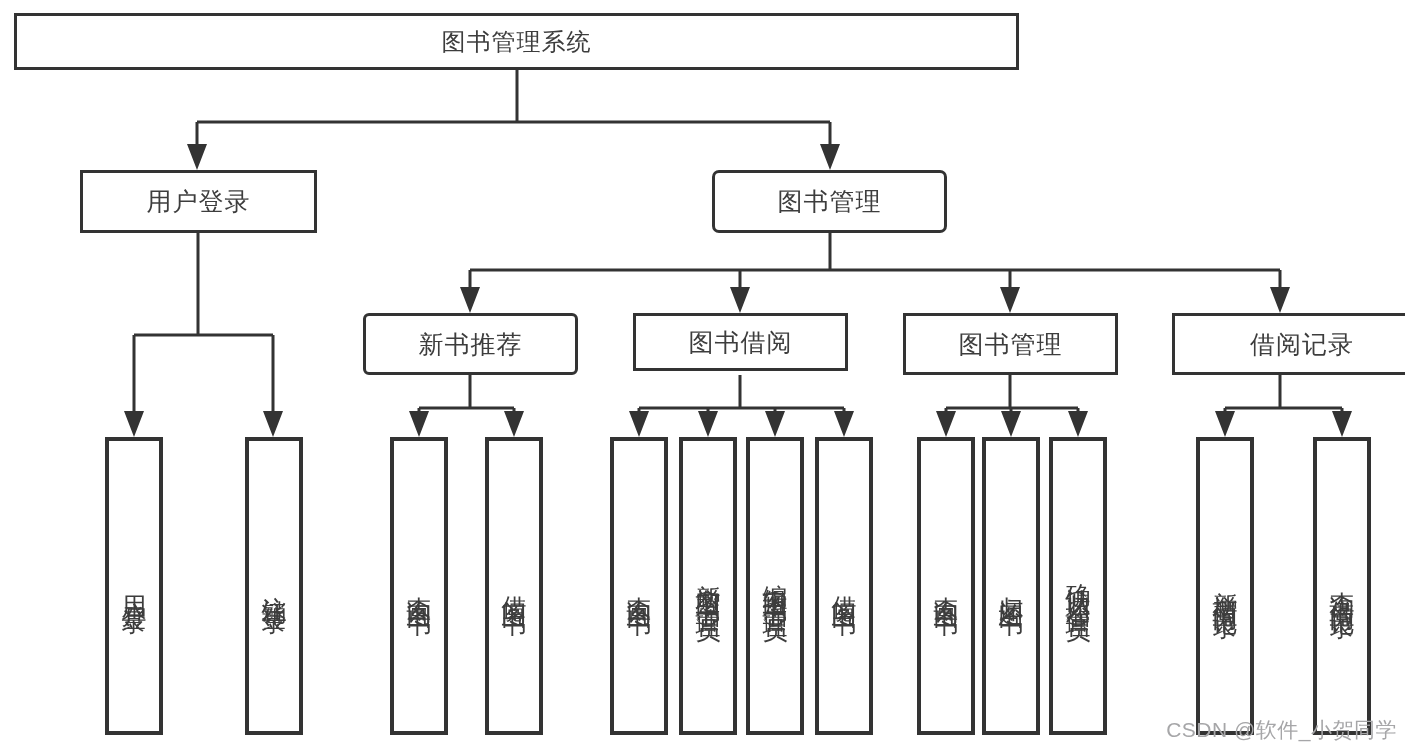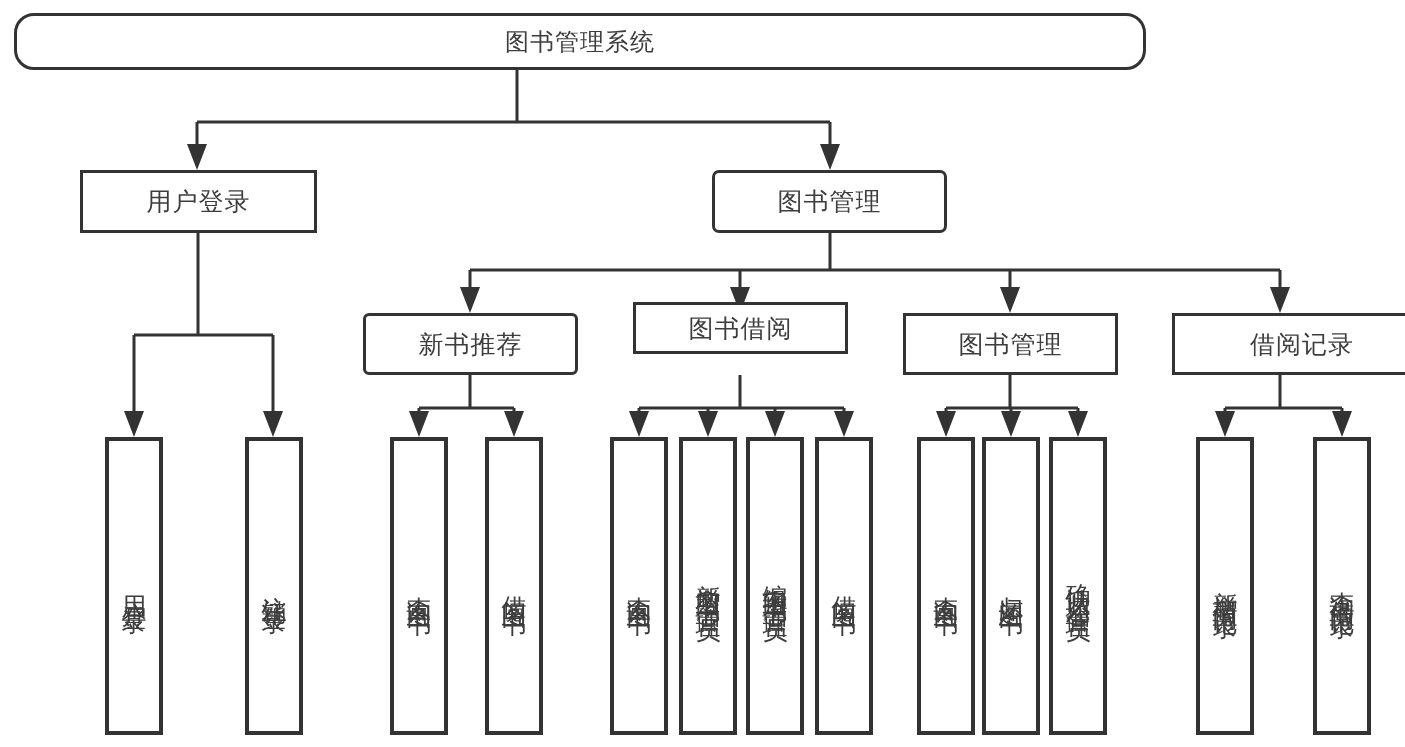--- a/index.html
+++ b/index.html
@@ -96,35 +96,35 @@
       M460 287 L480 287 L470 313 Z  M730 287 L750 287 L740 313 Z
       M1000 287 L1020 287 L1010 313 Z  M1270 287 L1290 287 L1280 313 Z
       M409 411 L429 411 L419 437 Z  M504 411 L524 411 L514 437 Z
       M629 411 L649 411 L639 437 Z  M698 411 L718 411 L708 437 Z
       M765 411 L785 411 L775 437 Z  M834 411 L854 411 L844 437 Z
       M936 411 L956 411 L946 437 Z  M1001 411 L1021 411 L1011 437 Z
       M1068 411 L1088 411 L1078 437 Z
       M1215 411 L1235 411 L1225 437 Z  M1332 411 L1352 411 L1342 437 Z"></path>
   </svg>
 
-  <div class="hbox root" style="left:14px; top:13px; width:1132px; height:57px;border-radius:20px;">
+  <div class="hbox root" style="left:14px; top:13px; width:1005px; height:57px;">
     <span>图书管理系统</span>
   </div>
 
   <div class="hbox" style="left:80px; top:170px; width:237px; height:63px;">
     <span>用户登录</span>
   </div>
   <div class="hbox" style="left:712px; top:170px; width:235px; height:63px;border-radius:7px;">
     <span>图书管理</span>
   </div>
 
   <div class="hbox" style="left:363px; top:313px; width:215px; height:62px;border-radius:6px;">
     <span>新书推荐</span>
   </div>
-  <div class="hbox" style="left:633px; top:302px; width:215px; height:52px;">
+  <div class="hbox" style="left:633px; top:313px; width:215px; height:58px;">
     <span>图书借阅</span>
   </div>
   <div class="hbox" style="left:903px; top:313px; width:215px; height:62px;">
     <span>图书管理</span>
   </div>
   <div class="hbox" style="left:1172px; top:313px; width:260px; height:62px;">
     <span>借阅记录</span>
   </div>
 
   <div class="vbox" style="left:105px;">
@@ -164,14 +164,15 @@
     <span>确认归还（管理员）</span>
   </div>
 
   <div class="vbox" style="left:1196px;">
     <span>新增借阅记录</span>
   </div>
   <div class="vbox" style="left:1313px;">
     <span>查询借阅记录</span>
   </div>
 
+  <div class="watermark">CSDN @软件_小贺同学</div>
 
 </div>
 
 </body></html>

